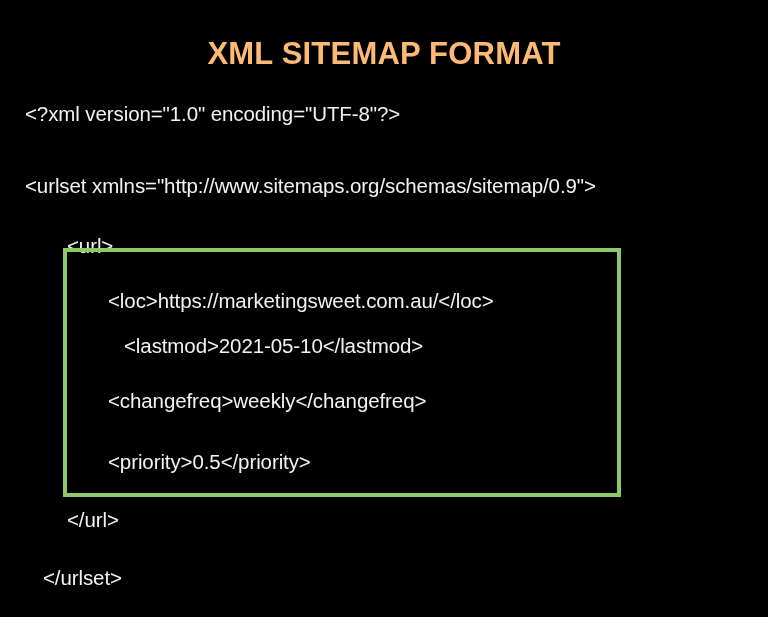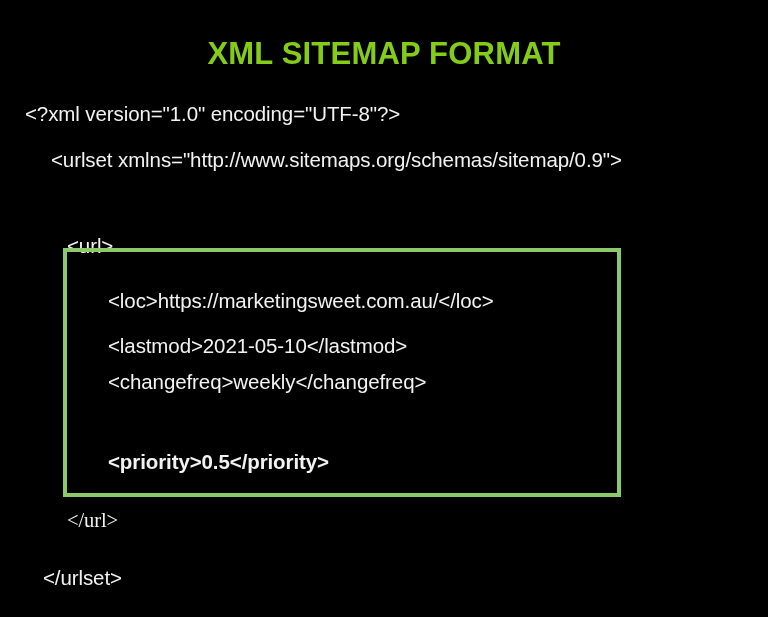--- a/index.html
+++ b/index.html
@@ -40,28 +40,28 @@
       width: 550px;
       height: 241px;
       border: 4px solid #8cc96b;
       box-sizing: content-box;
     }
   </style>
 </head>
 <body>
 
 <div>
-  <div class="title" style="color:#84cc16;">XML SITEMAP FORMAT</div>
+  <div class="title" style="color:#fdba74;">XML SITEMAP FORMAT</div>
 
   <div class="line" style="left:25px; top:101px;">&lt;?xml version="1.0" encoding="UTF-8"?&gt;</div>
-  <div class="line" style="left:25px; top:147px;margin-left:26px;">&lt;urlset xmlns="http://www.sitemaps.org/schemas/sitemap/0.9"&gt;</div>
+  <div class="line" style="left:25px; top:173px;">&lt;urlset xmlns="http://www.sitemaps.org/schemas/sitemap/0.9"&gt;</div>
   <div class="line" style="left:67px; top:233px;">&lt;url&gt;</div>
 
   <div class="box"></div>
 
   <div class="line" style="left:108px; top:288px;">&lt;loc&gt;https://marketingsweet.com.au/&lt;/loc&gt;</div>
-  <div class="line" style="left:108px; top:333px;">&lt;lastmod&gt;2021-05-10&lt;/lastmod&gt;</div>
-  <div class="line" style="left:108px; top:369px;">&lt;changefreq&gt;weekly&lt;/changefreq&gt;</div>
-  <div class="line" style="left:108px; top:449px;font-weight:bold;">&lt;priority&gt;0.5&lt;/priority&gt;</div>
+  <div class="line" style="left:124px; top:333px;">&lt;lastmod&gt;2021-05-10&lt;/lastmod&gt;</div>
+  <div class="line" style="left:108px; top:388px;">&lt;changefreq&gt;weekly&lt;/changefreq&gt;</div>
+  <div class="line" style="left:108px; top:449px;">&lt;priority&gt;0.5&lt;/priority&gt;</div>
 
-  <div class="line" style="left:67px; top:507px;font-family:Liberation Serif, serif;">&lt;/url&gt;</div>
+  <div class="line" style="left:67px; top:507px;">&lt;/url&gt;</div>
   <div class="line" style="left:43px; top:565px;">&lt;/urlset&gt;</div>
 </div>
 
 </body></html>

